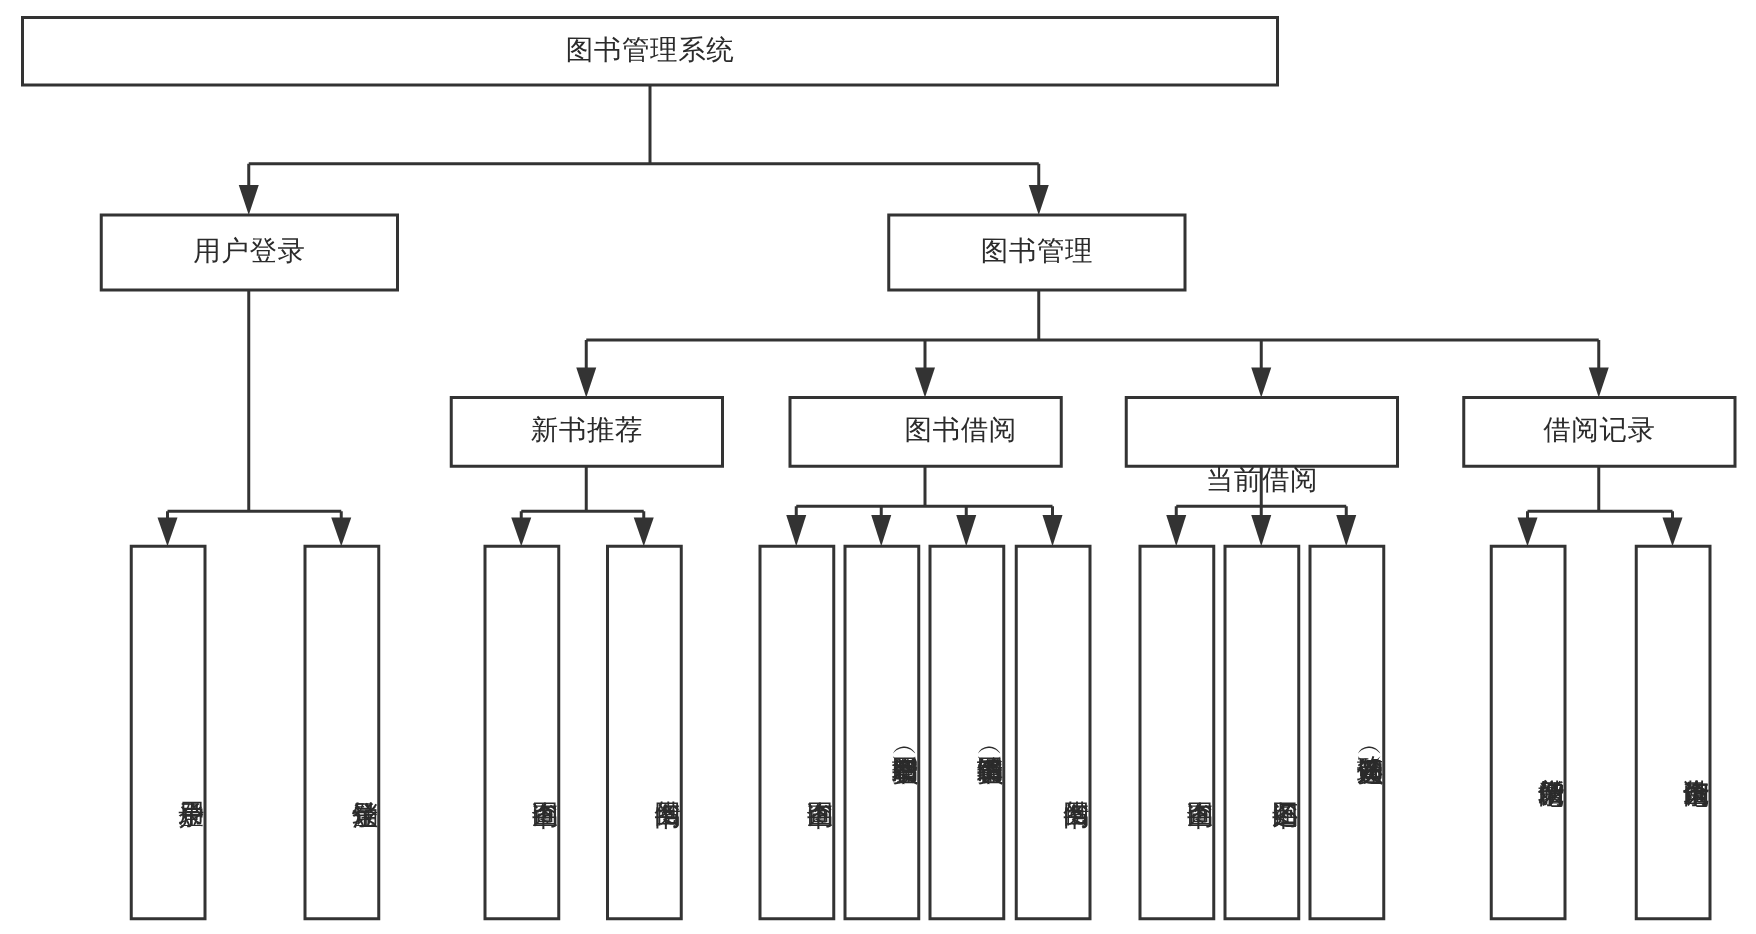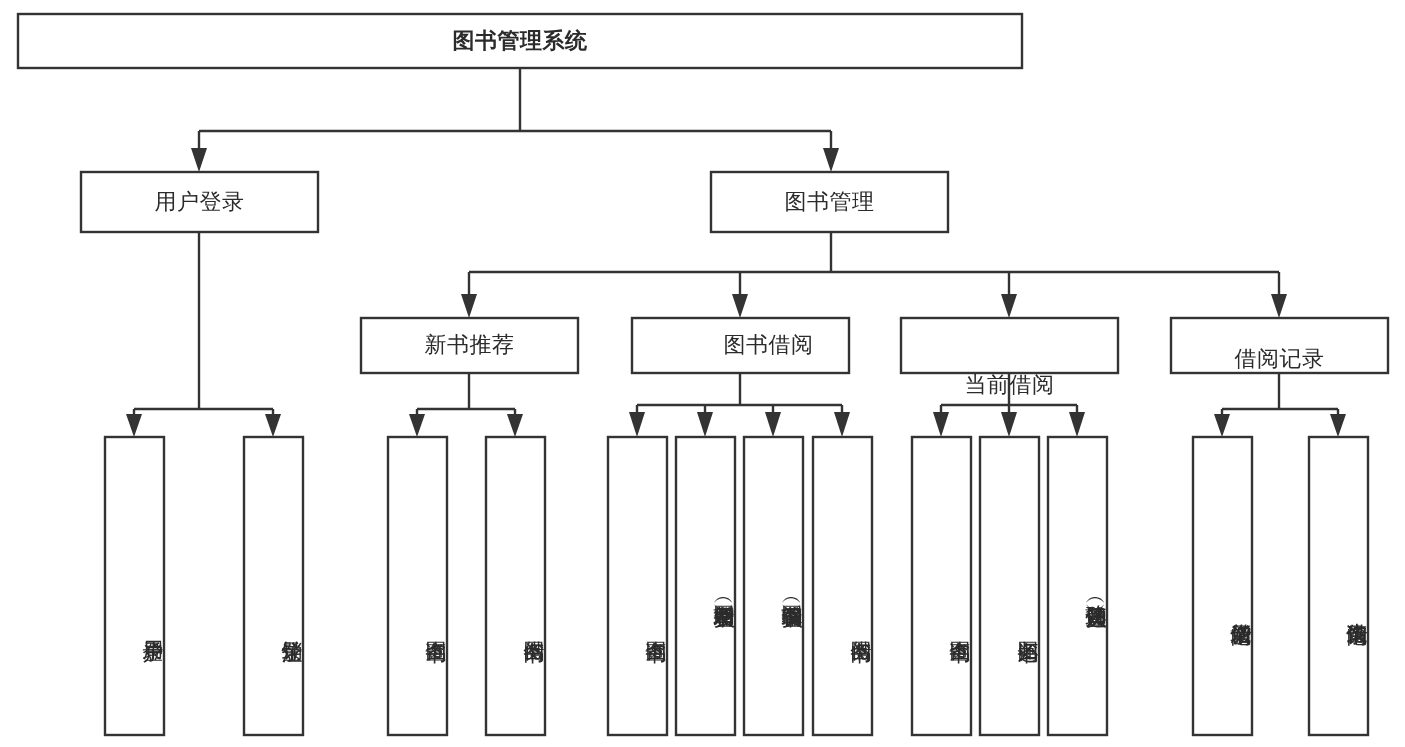--- a/index.html
+++ b/index.html
@@ -178,29 +178,29 @@
 
     <rect class="node-box" x="912" y="437" width="59" height="298"></rect>
     <rect class="node-box" x="980" y="437" width="59" height="298"></rect>
     <rect class="node-box" x="1048" y="437" width="59" height="298"></rect>
 
     <rect class="node-box" x="1193" y="437" width="59" height="298"></rect>
     <rect class="node-box" x="1309" y="437" width="59" height="298"></rect>
 
   </svg>
 
-  <div class="node-label horizontal" style="left:18px; top:14px; width:1004px; height:54px;font-weight:bold;">图书管理系统</div>
+  <div class="node-label horizontal" style="left:18px; top:14px; width:1004px; height:54px;">图书管理系统</div>
 
   <div class="node-label horizontal" style="left:81px; top:172px; width:237px; height:60px;">用户登录</div>
   <div class="node-label horizontal" style="left:711px; top:172px; width:237px; height:60px;">图书管理</div>
 
   <div class="node-label horizontal" style="left:361px; top:318px; width:217px; height:55px;text-align:right;">新书推荐</div>
   <div class="node-label horizontal" style="left:632px; top:318px; width:217px; height:55px;margin-left:28px;">图书借阅</div>
   <div class="node-label horizontal" style="left:901px; top:318px; width:217px; height:55px;margin-top:40px;">当前借阅</div>
-  <div class="node-label horizontal" style="left:1171px; top:332px; width:217px; height:55px;">借阅记录</div>
+  <div class="node-label horizontal" style="left:1171px; top:318px; width:217px; height:55px;">借阅记录</div>
 
   <div class="node-label vertical" style="left:105px; top:437px; width:59px; height:298px; padding-top:78px;">用户登录</div>
   <div class="node-label vertical" style="left:244px; top:437px; width:59px; height:298px; padding-top:78px;">注销登录</div>
 
   <div class="node-label vertical" style="left:388px; top:437px; width:59px; height:298px; padding-top:78px;">查询图书</div>
   <div class="node-label vertical" style="left:486px; top:437px; width:59px; height:298px; padding-top:78px;">借阅图书</div>
 
   <div class="node-label vertical" style="left:608px; top:437px; width:59px; height:298px; padding-top:78px;">查询图书</div>
   <div class="node-label vertical" style="left:676px; top:437px; width:59px; height:298px; padding-top:8px;">新增图书（管理员）</div>
   <div class="node-label vertical" style="left:744px; top:437px; width:59px; height:298px; padding-top:8px;">编辑图书（管理员）</div>

